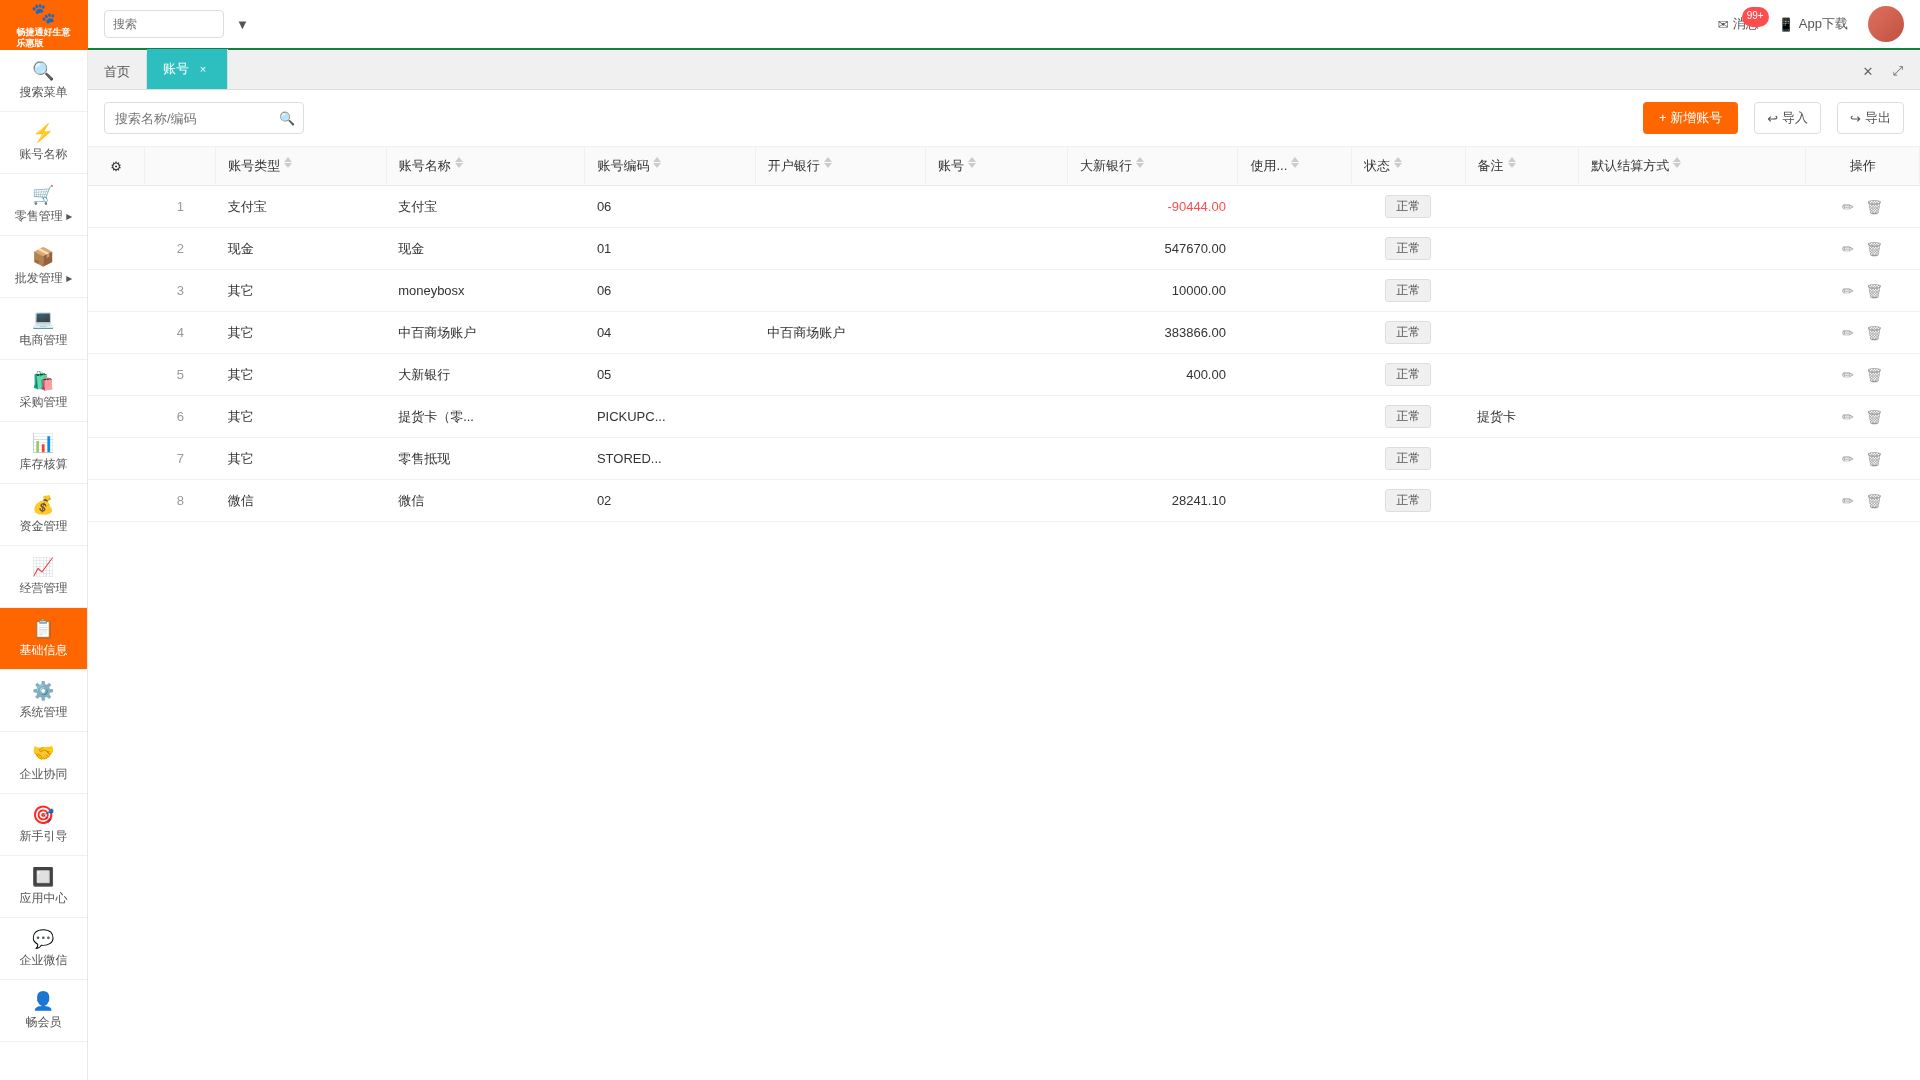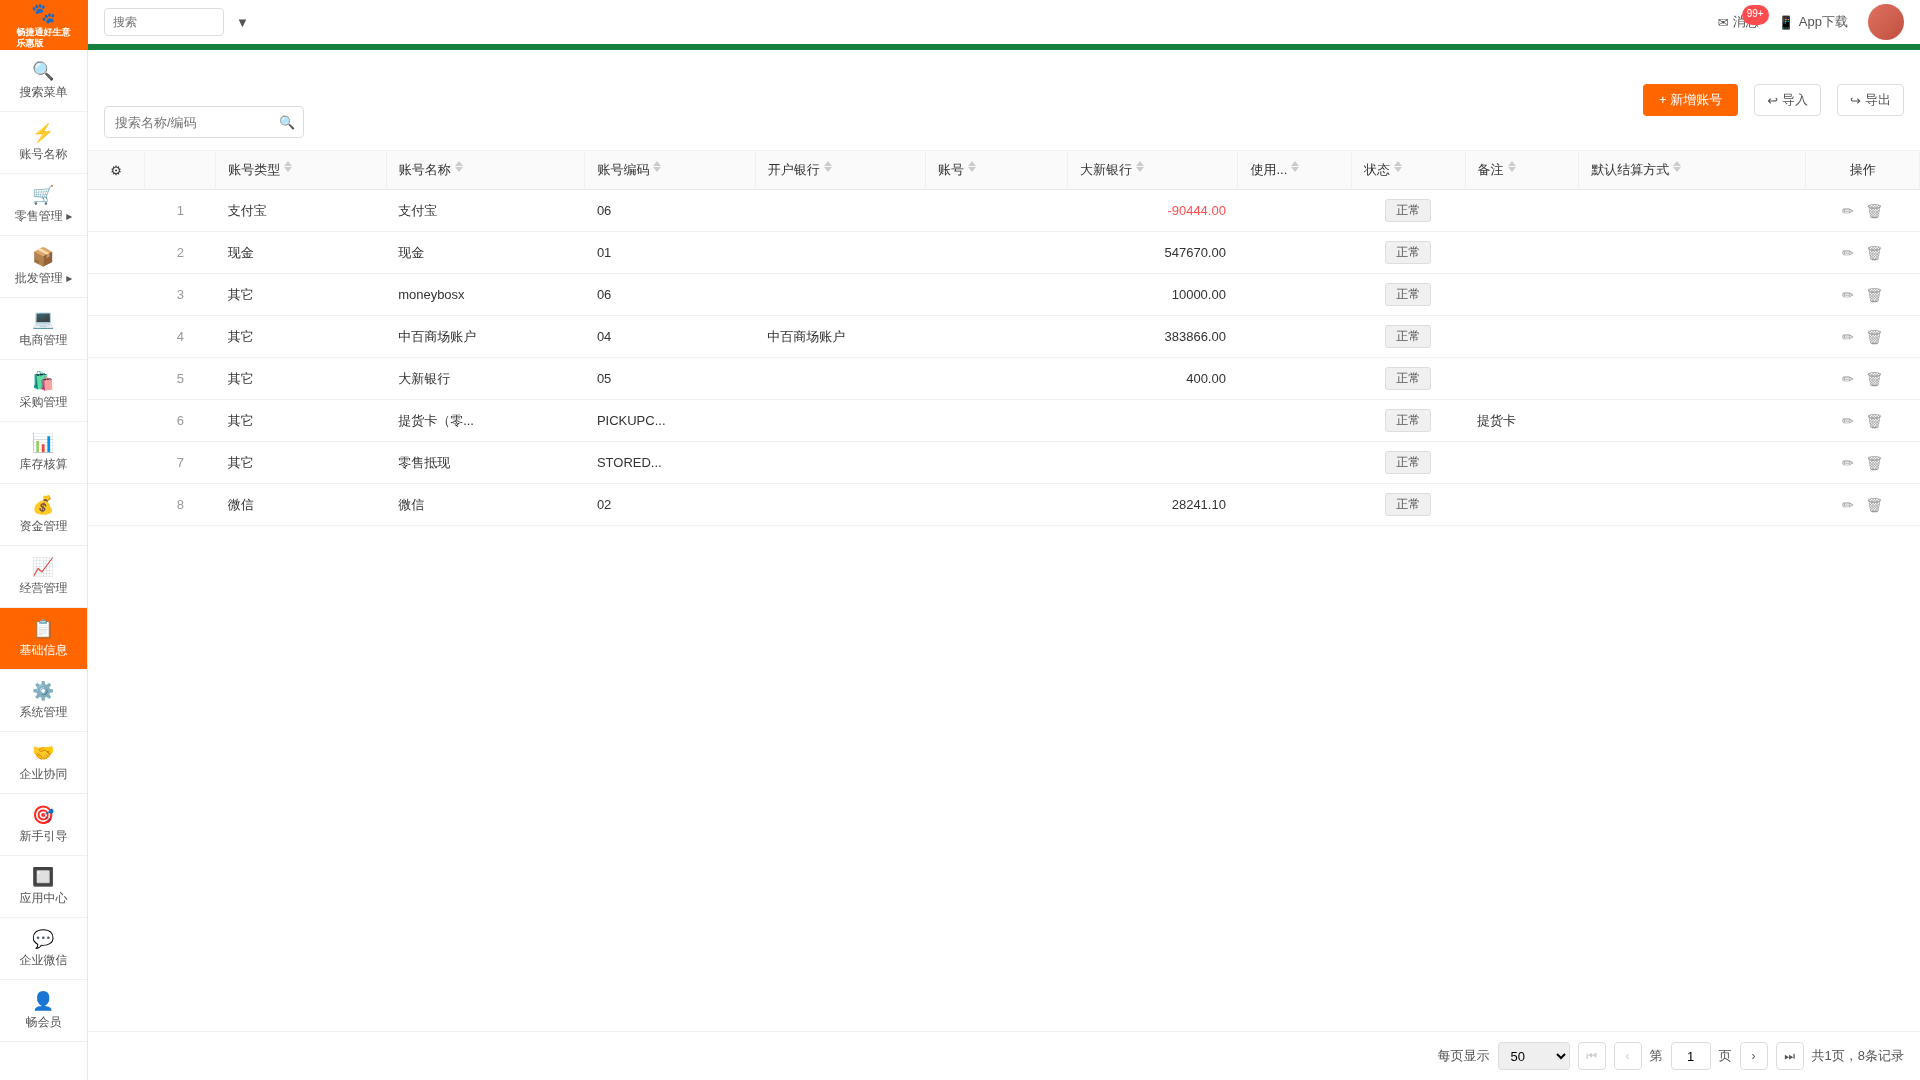--- a/index.html
+++ b/index.html
@@ -59,21 +59,21 @@
       flex: 1;
       display: flex;
       flex-direction: column;
       overflow: hidden;
     }
 
     
     .topbar {
       height: 50px;
       background: #fff;
-      border-bottom: 6px solid #15803d;
+      border-bottom: 2px solid #15803d;
       display: flex;
       align-items: center;
       padding: 0 16px;
       justify-content: space-between;
       flex-shrink: 0;
     }
     .topbar-left {
       display: flex;
       align-items: center;
       gap: 12px;
@@ -209,21 +209,20 @@
       display: flex;
       align-items: center;
       justify-content: space-between;
       border-bottom: 1px solid #f0f0f0;
       flex-shrink: 0;
     }
     .toolbar-left {
       display: flex;
       align-items: center;
       gap: 8px;
-      margin-top: 44px;
     }
     .search-box {
       width: 200px;
       height: 32px;
       border: 1px solid #ddd;
       border-radius: 4px;
       padding: 0 32px 0 10px;
       font-size: 13px;
       outline: none;
       color: #999;
@@ -495,20 +494,33 @@
         <span class="badge">99+</span>
       </div>
       <div class="topbar-app">
         <span>📱</span>
         <span>App下载</span>
       </div>
       <div class="topbar-avatar" style="background: linear-gradient(135deg, #e07060, #c05040);"></div>
     </div>
   </div>
 
+  <div class="tabbar" id="tabbar">
+    <div class="tab">
+        <span>首页</span>
+      </div>
+      <div class="tab active">
+        <span>账号</span>
+        <span class="tab-close">×</span>
+      </div>
+      <div class="tabbar-actions" style="margin-left:auto;">
+      <div class="tabbar-btn">✕</div>
+      <div class="tabbar-btn">⤢</div>
+    </div>
+  </div>
 
   <div class="content">
 
     <div class="toolbar">
       <div class="toolbar-left">
         <div class="search-wrap">
           <input class="search-box" type="text" placeholder="搜索名称/编码" style="">
           <span class="search-icon-btn">🔍</span>
         </div>
       </div>
@@ -766,30 +778,14 @@
     <td class="col-default"></td>
     <td class="col-action">
       <button class="action-btn">✏</button>
       <button class="action-btn">🗑</button>
     </td>
   </tr>
           </tbody>
       </table>
     </div>
 
-    <div class="pagination">
-      <span class="pagination-label">每页显示</span>
-      <select class="page-size-select">
-        <option>50</option>
-        <option>100</option>
-        <option>200</option>
-      </select>
-      <div class="page-btn disabled">⏮</div>
-      <div class="page-btn disabled">‹</div>
-      <span class="pagination-label">第</span>
-      <input class="page-input" type="text" value="1" style="">
-      <span class="pagination-label">页</span>
-      <div class="page-btn">›</div>
-      <div class="page-btn">⏭</div>
-      <span class="page-total">共1页，8条记录</span>
-    </div>
   </div>
 </div>
 
 </body></html>

